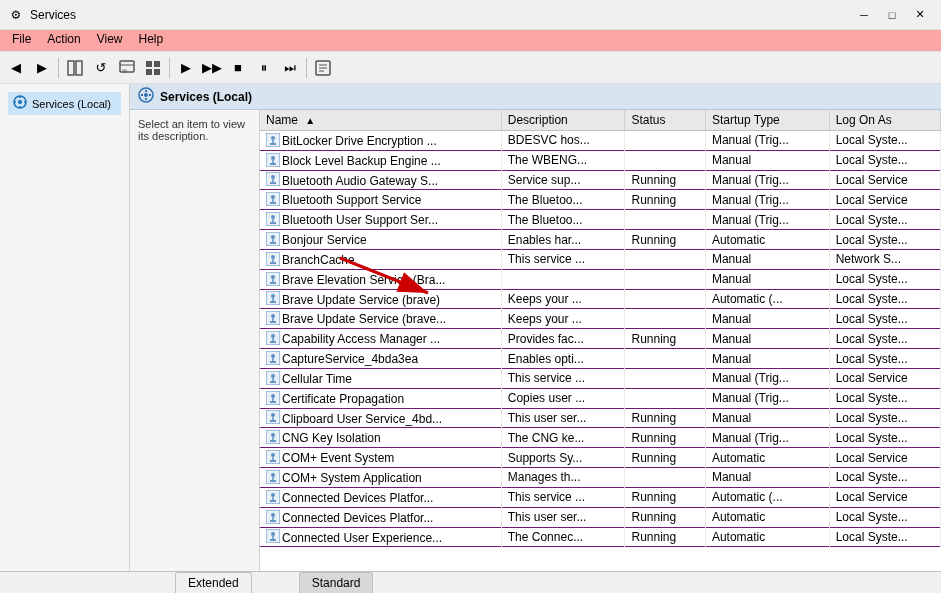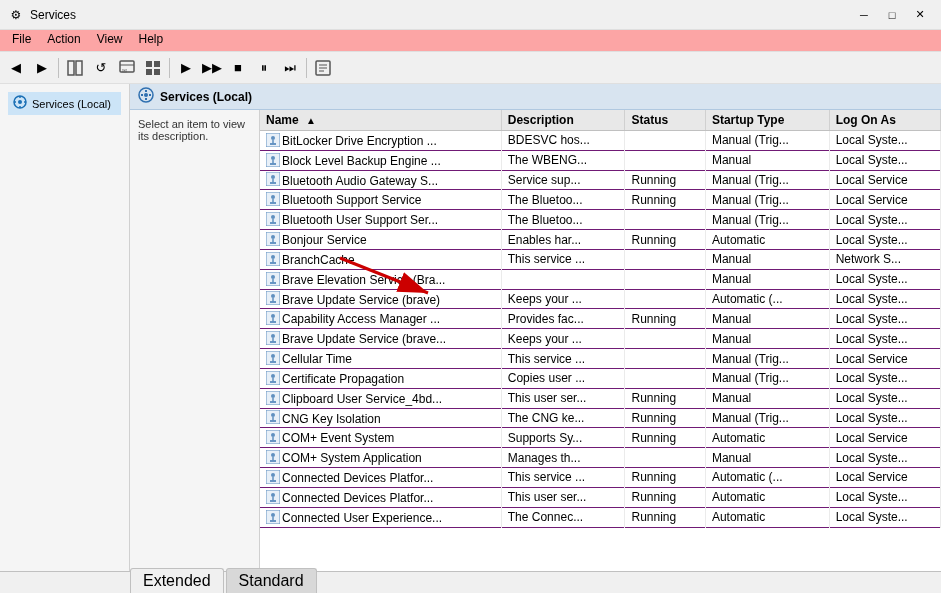--- a/index.html
+++ b/index.html
@@ -176,21 +176,21 @@
       width: 100%;
       border-collapse: collapse;
       font-size: 12px;
     }
     thead th {
       background: #e8e8e8;
       border-bottom: 1px solid #c0c0c0;
       border-right: 1px solid #d0d0d0;
       padding: 3px 6px;
       text-align: left;
-      font-weight: bold;
+      font-weight: normal;
       white-space: nowrap;
       cursor: pointer;
       position: sticky;
       top: 0;
       z-index: 1;
     }
     tbody tr {
       border-bottom: 1px solid #701a75;
     }
     tbody td {
@@ -250,27 +250,28 @@
     .bottom-tabs {
       height: 22px;
       background: #f0f0f0;
       display: flex;
       align-items: flex-end;
       border-top: 1px solid #c0c0c0;
       padding-left: 130px;
     }
     .tab {
       padding: 3px 12px;
-      font-size: 16px;
+      font-size: 12px;
       cursor: pointer;
       border: 1px solid #c0c0c0;
       border-bottom: none;
       background: #fff;
       margin-right: 2px;
       border-radius: 3px 3px 0 0;
+      margin-left: 45px;
     }
     .tab.active {
       background: #f0f0f0;
       border-bottom: 1px solid #f0f0f0;
       margin-bottom: -1px;
     }
     .tab:not(.active) { background: #d8d8d8; }
 
     
     .services-wrapper {
@@ -517,35 +518,48 @@
     <td class="startup-cell">Automatic (...</td>
     <td class="logon-cell">Local Syste...</td>
   </tr>
                 <tr>
     <td class="name-cell"><svg class="service-icon" viewBox="0 0 14 14" width="14" height="14">
     <rect x="0" y="0" width="14" height="14" rx="1" fill="#e8f0f8" stroke="#6090c0" stroke-width="1"></rect>
     <circle cx="7" cy="5" r="2" fill="#6090c0"></circle>
     <line x1="4" y1="11" x2="10" y2="11" stroke="#6090c0" stroke-width="1.5"></line>
     <line x1="7" y1="7" x2="7" y2="11" stroke="#6090c0" stroke-width="1.5"></line>
     <line x1="4" y1="11" x2="10" y2="11" stroke="#6090c0" stroke-width="1.5"></line>
+  </svg><span style="vertical-align:middle;">Brave Update Service (brave...</span></td>
+    <td class="desc-cell">Keeps your ...</td>
+    <td class="status-cell"></td>
+    <td class="startup-cell">Manual</td>
+    <td class="logon-cell">Local Syste...</td>
+  </tr>
+                <tr>
+    <td class="name-cell"><svg class="service-icon" viewBox="0 0 14 14" width="14" height="14">
+    <rect x="0" y="0" width="14" height="14" rx="1" fill="#e8f0f8" stroke="#6090c0" stroke-width="1"></rect>
+    <circle cx="7" cy="5" r="2" fill="#6090c0"></circle>
+    <line x1="4" y1="11" x2="10" y2="11" stroke="#6090c0" stroke-width="1.5"></line>
+    <line x1="7" y1="7" x2="7" y2="11" stroke="#6090c0" stroke-width="1.5"></line>
+    <line x1="4" y1="11" x2="10" y2="11" stroke="#6090c0" stroke-width="1.5"></line>
   </svg><span style="vertical-align:middle;">Capability Access Manager ...</span></td>
     <td class="desc-cell">Provides fac...</td>
     <td class="status-cell">Running</td>
     <td class="startup-cell">Manual</td>
     <td class="logon-cell">Local Syste...</td>
   </tr>
                 <tr>
     <td class="name-cell"><svg class="service-icon" viewBox="0 0 14 14" width="14" height="14">
     <rect x="0" y="0" width="14" height="14" rx="1" fill="#e8f0f8" stroke="#6090c0" stroke-width="1"></rect>
     <circle cx="7" cy="5" r="2" fill="#6090c0"></circle>
     <line x1="4" y1="11" x2="10" y2="11" stroke="#6090c0" stroke-width="1.5"></line>
     <line x1="7" y1="7" x2="7" y2="11" stroke="#6090c0" stroke-width="1.5"></line>
     <line x1="4" y1="11" x2="10" y2="11" stroke="#6090c0" stroke-width="1.5"></line>
-  </svg><span style="vertical-align:middle;">Brave Update Service (brave...</span></td>
-    <td class="desc-cell">Keeps your ...</td>
+  </svg><span style="vertical-align:middle;">CaptureService_4bda3ea</span></td>
+    <td class="desc-cell">Enables opti...</td>
     <td class="status-cell"></td>
     <td class="startup-cell">Manual</td>
     <td class="logon-cell">Local Syste...</td>
   </tr>
                 <tr>
     <td class="name-cell"><svg class="service-icon" viewBox="0 0 14 14" width="14" height="14">
     <rect x="0" y="0" width="14" height="14" rx="1" fill="#e8f0f8" stroke="#6090c0" stroke-width="1"></rect>
     <circle cx="7" cy="5" r="2" fill="#6090c0"></circle>
     <line x1="4" y1="11" x2="10" y2="11" stroke="#6090c0" stroke-width="1.5"></line>
     <line x1="7" y1="7" x2="7" y2="11" stroke="#6090c0" stroke-width="1.5"></line>

